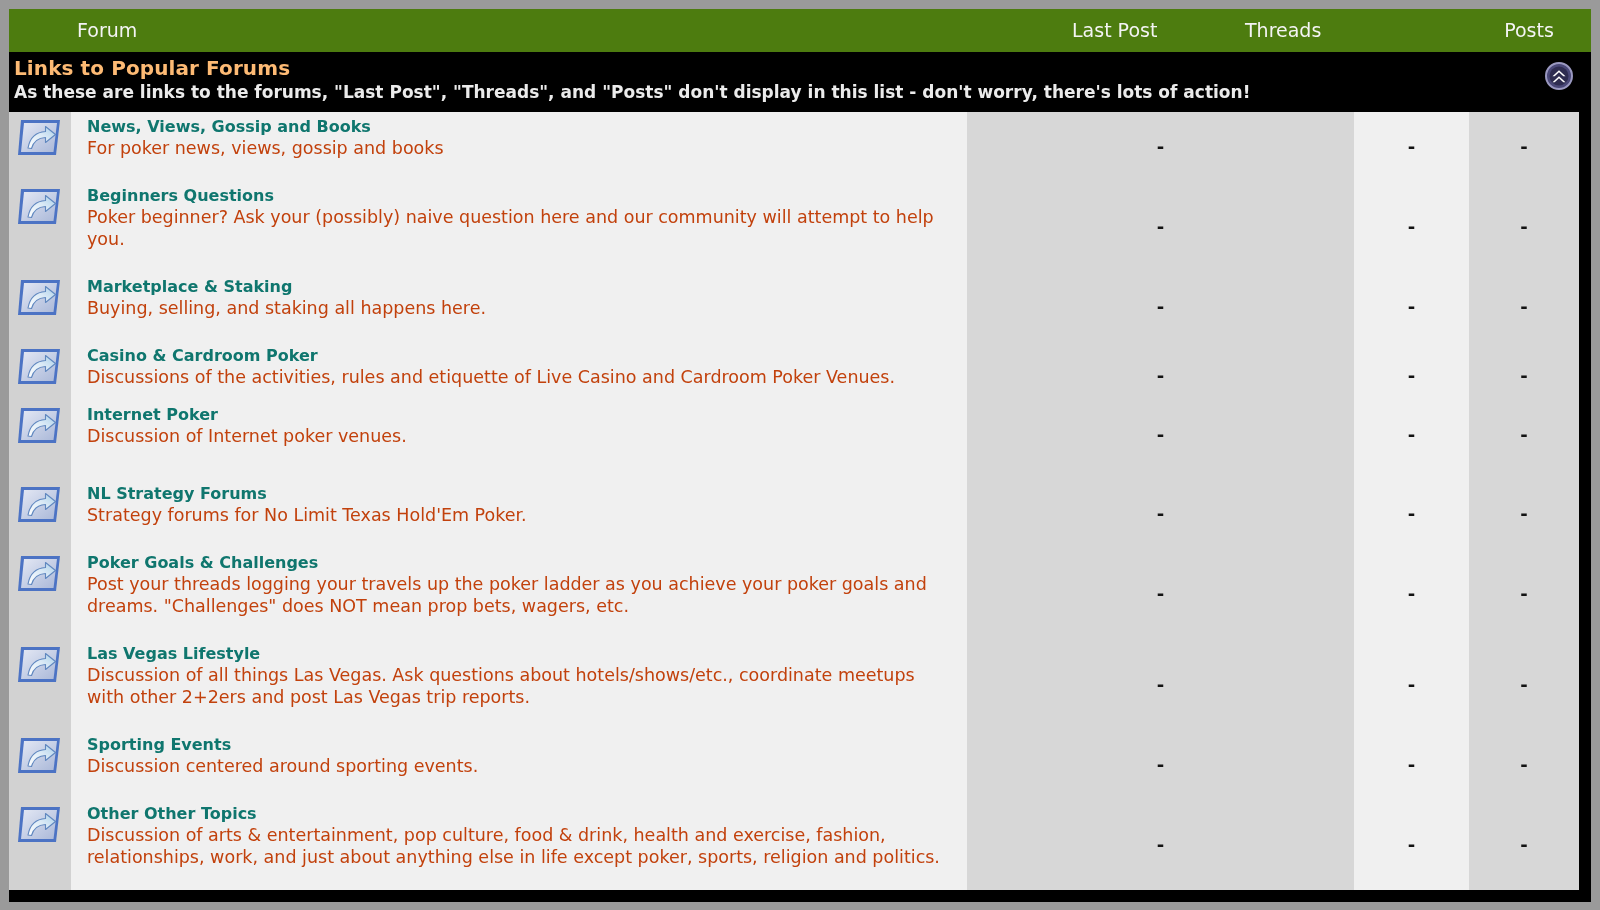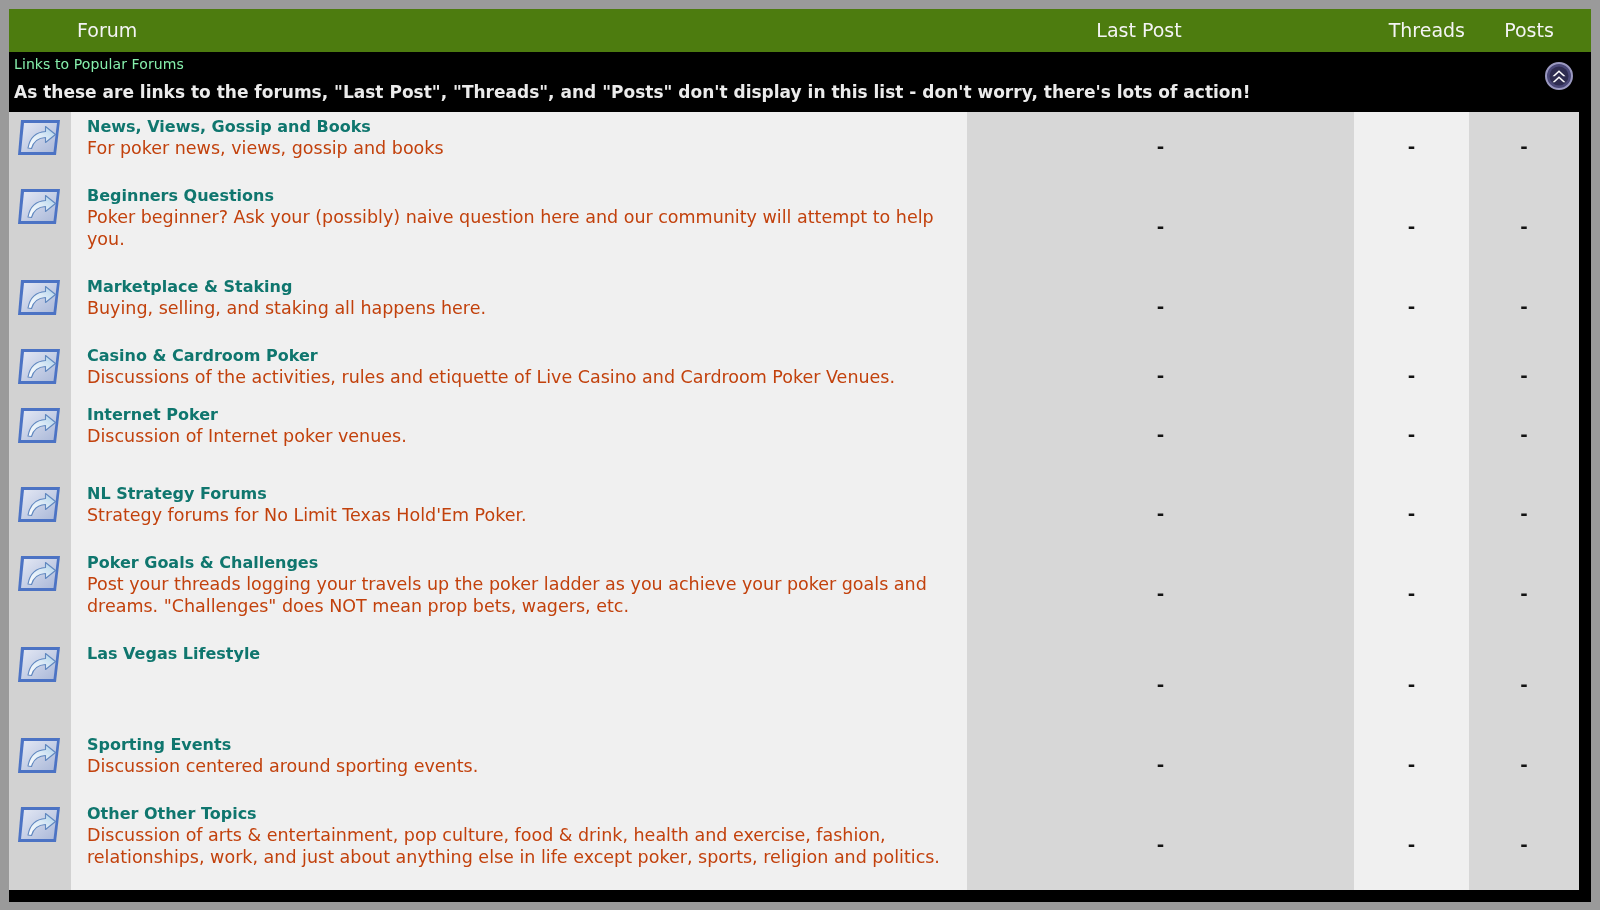--- a/index.html
+++ b/index.html
@@ -48,41 +48,41 @@
     position: absolute;
     top: 0;
     height: 43px;
     line-height: 43px;
     font-size: 19px;
     font-weight: 400;
     color: #f4f4f4;
     white-space: nowrap;
   }
   #col-head-forum  { left: 68px;  text-align: left; }
-  #col-head-last   { left: 1032px; width: 196px; text-align: center; }
-  #col-head-threads{ left: 1288px; width: 168px; text-align: right; }
+  #col-head-last   { left: 1063px; width: 196px; }
+  #col-head-threads{ left: 1236px; width: 168px; text-align: left; }
   #col-head-posts  { left: 1456px; width: 128px; text-align: center; }
 
   
   #section-band {
     position: absolute;
     left: 9px;
     top: 52px;
     width: 1582px;
     height: 60px;
     background: #000000;
     color: #e8e8e8;
   }
   #section-title {
     position: absolute;
     left: 5px;
     top: 4px;
-    font-size: 14px;
-    font-weight: normal;
-    color: #86efac;
+    font-size: 20px;
+    font-weight: bold;
+    color: #fdba74;
     letter-spacing: 0.1px;
     white-space: nowrap;
   }
   #section-subtitle {
     position: absolute;
     left: 5px;
     top: 30px;
     font-size: 17px;
     font-weight: bold;
     color: #ebebeb;
@@ -465,20 +465,21 @@
         </defs>
 
         <path d="M4 3 L43 3 L39 38 L1 38 Z" fill="#4c73c4"></path>
         <path d="M7 6 L40 6 L36.5 35 L4 35 Z" fill="url(#iconbg)"></path>
 
         <path d="M11 31 C13 20 20 15 28.5 14.5 L28.5 9.5 L38.5 17.5 L28.5 25.5 L28.5 20.5 C21.5 20.8 16.5 24.5 14.5 31.5 Z" fill="url(#arrowg)" stroke="#5f87bf" stroke-width="1.1" stroke-linejoin="round"></path>
       </svg>
     </div>
     <div class="row-forum-cell">
       <div class="forum-title">Las Vegas Lifestyle</div>
+      <div class="forum-desc">Discussion of all things Las Vegas. Ask questions about hotels/shows/etc., coordinate meetups with other 2+2ers and post Las Vegas trip reports.</div>
     </div>
     <div class="row-stat cell-lastpost" style="height: 91px; line-height: 91px;">-</div>
     <div class="row-stat cell-threads" style="height: 91px; line-height: 91px;">-</div>
     <div class="row-stat cell-posts" style="height: 91px; line-height: 91px;">-</div>
   </div>
 
   <div class="forum-row" style="position: absolute; left: 0px; top: 618px; height: 69px;">
     <div class="row-icon-cell" style="height: 69px;">
       <svg class="link-icon" viewBox="0 0 46 41">
         <defs>

